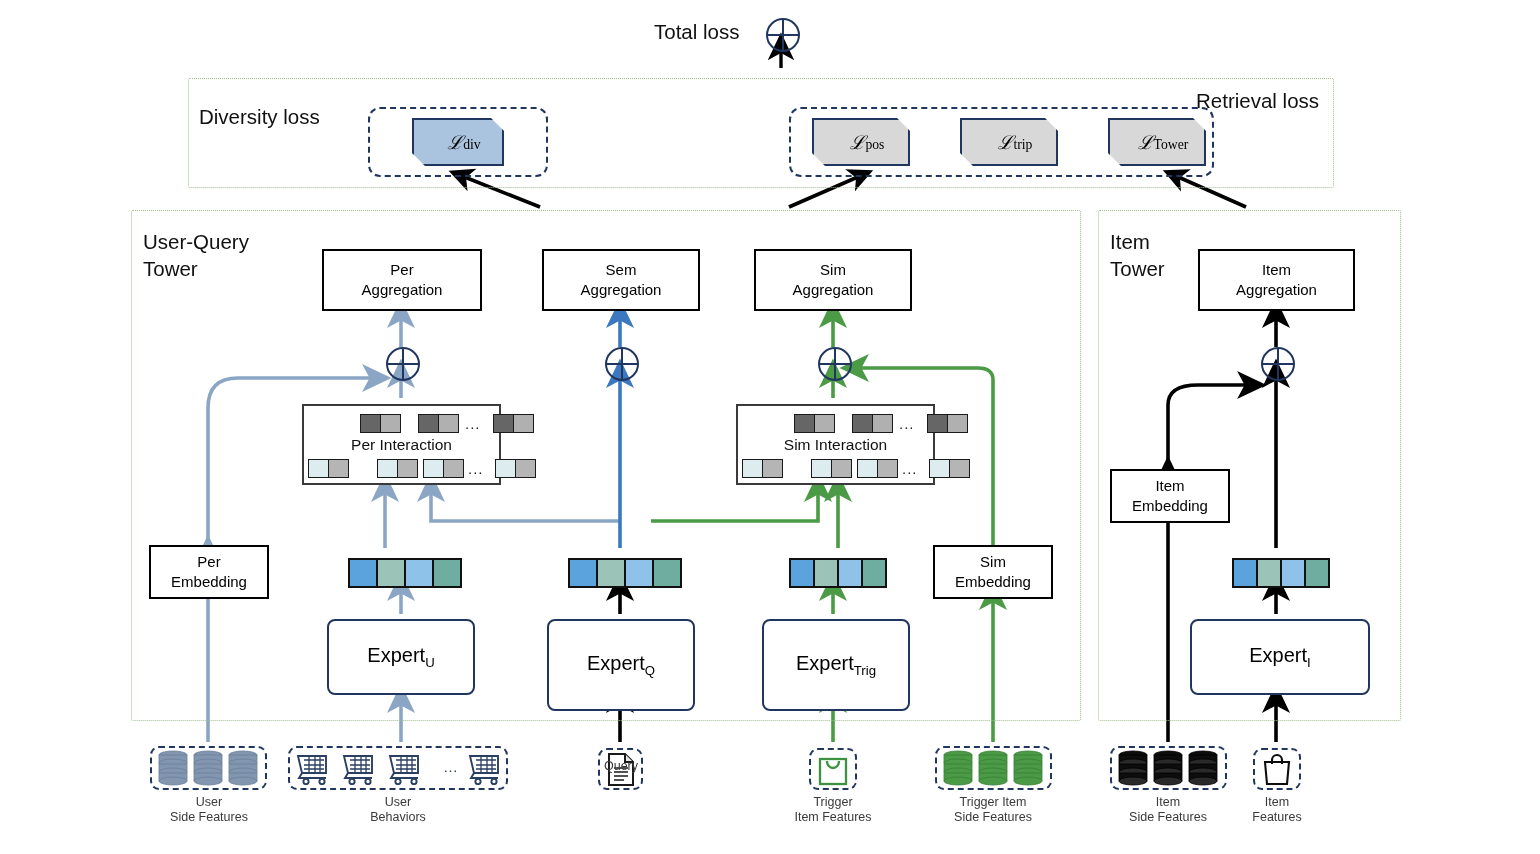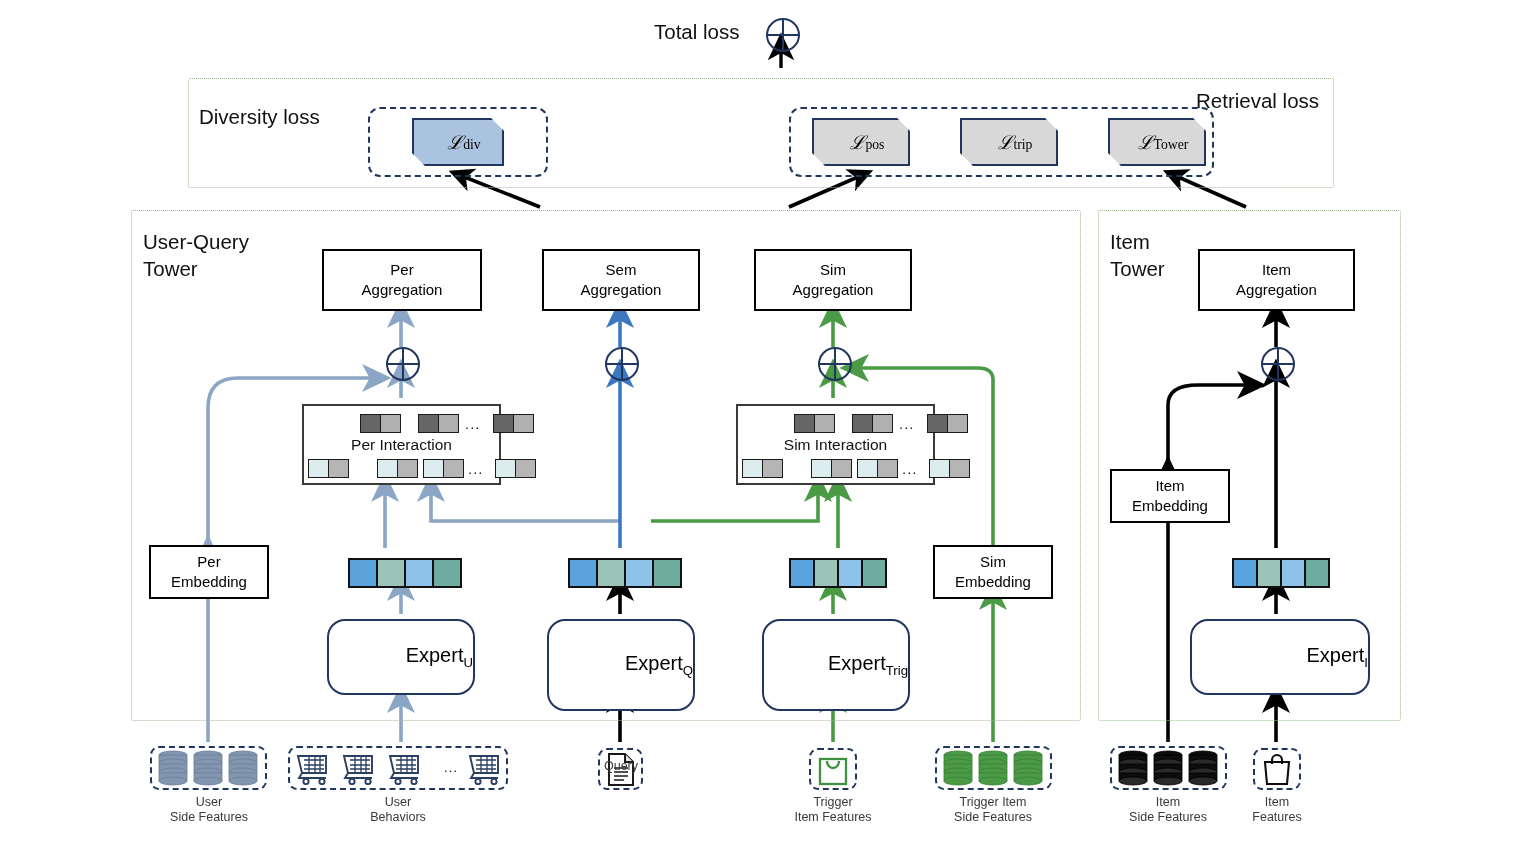--- a/index.html
+++ b/index.html
@@ -14,21 +14,21 @@
   .dashbox{border:2.6px dashed #21365f;border-radius:12px;}
   .dashbox-sm{border:2.2px dashed #21365f;border-radius:9px;}
 
   
   .lbl{font-size:20.5px;line-height:26px;color:#111;white-space:pre;}
   .cap{font-size:12.5px;line-height:15px;color:#3a3a3a;text-align:center;white-space:pre;}
   .tower-lbl{font-size:20.5px;line-height:27px;color:#111;white-space:pre;}
 
   
   .sqbox{border:2.2px solid #000;background:#fff;font-size:15px;line-height:20px;}
-  .roundbox{border:2.2px solid #21365f;background:#fff;border-radius:18px;font-size:20px;justify-content:flex-end;}
+  .roundbox{border:2.2px solid #21365f;background:#fff;border-radius:8px;font-size:20px;}
   sub{font-size:.66em;}
 
   
   .lossbox{border:2.2px solid #21365f;font-size:19px;
            clip-path:polygon(0 0, calc(100% - 13px) 0, 100% 13px, 100% 100%, 13px 100%, 0 calc(100% - 13px));}
   .lossbox.gray{background:#d8d8d8;}
   .lossbox.blue{background:#aac4e0;}
   .lossbox .inner{font-family:"Liberation Serif","DejaVu Serif",serif;font-style:italic;margin-left:12px;}
   .lossbox .inner b{font-style:normal;font-weight:400;font-size:.72em;}
 

